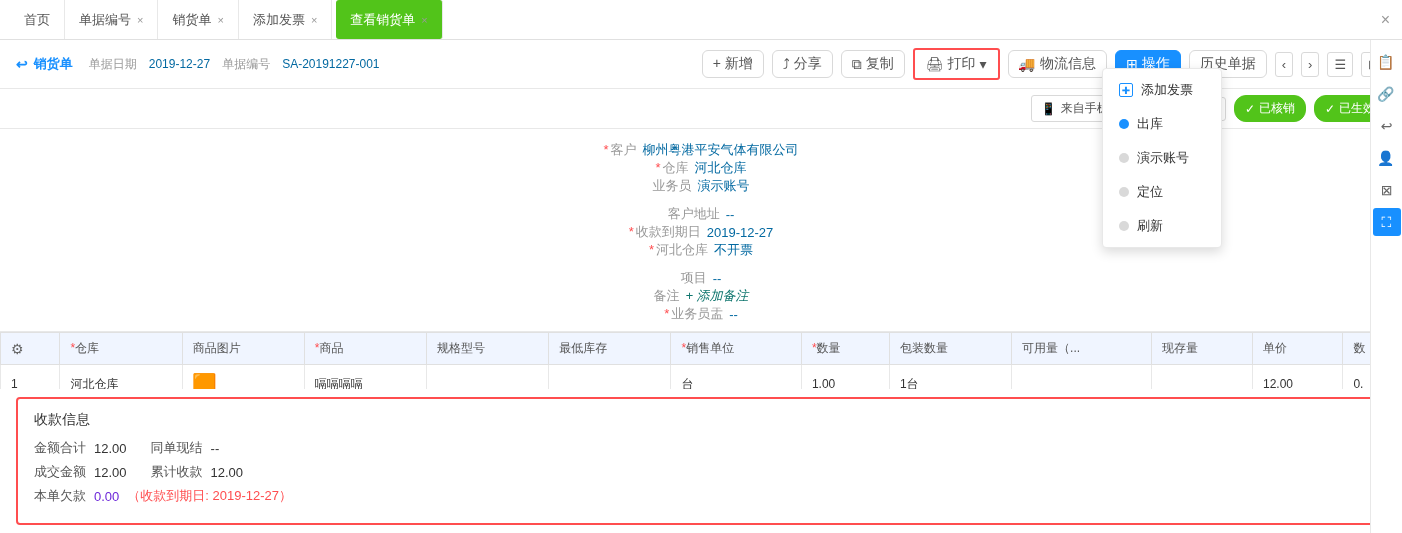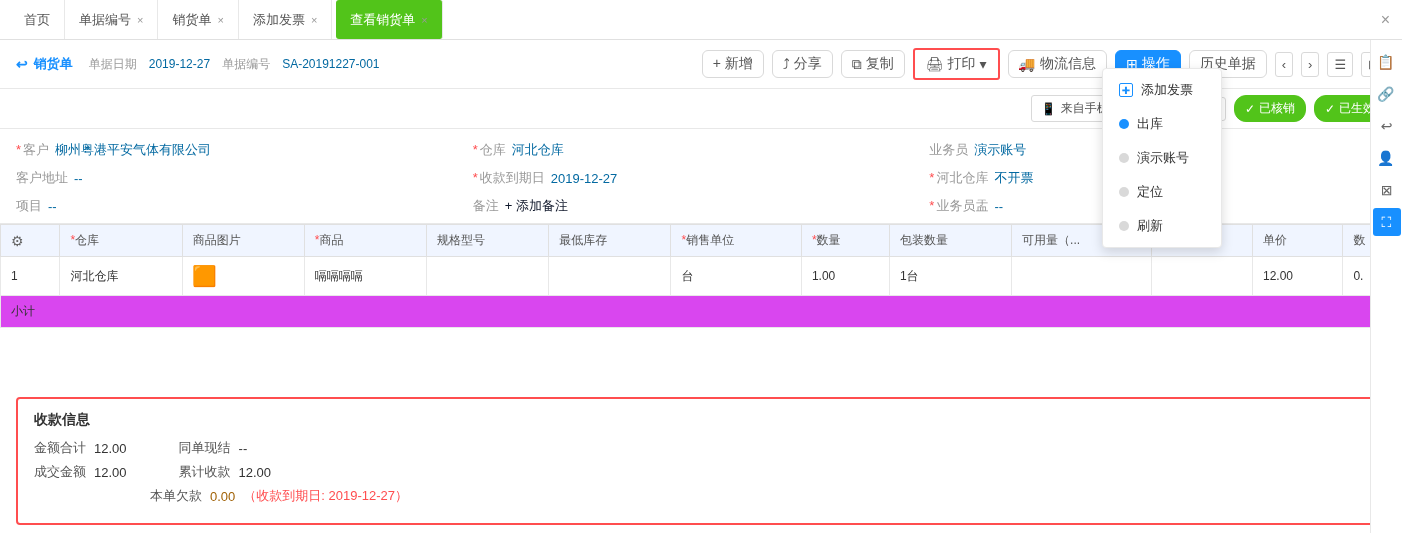--- a/index.html
+++ b/index.html
@@ -67,52 +67,52 @@
       border: 1px solid #d9d9d9; border-radius: 3px; background: #fff;
       cursor: pointer; font-size: 12px; color: #555;
     }
     .toolbar2-btn.orange { background: #ff7a00; color: #fff; border-color: #ff7a00; border-radius: 12px; }
     .toolbar2-btn.check { background: #52c41a; color: #fff; border-color: #52c41a; border-radius: 12px; }
 
     
     .form-area {
       padding: 12px 16px 8px; display: flex; flex-direction: column; gap: 10px; flex-shrink: 0;
     }
-    .form-row { display: flex; align-items: center; gap: 0; }
+    .form-row { display: flex; align-items: center; gap: 0; flex-direction: column; }
     .form-field { display: flex; align-items: center; flex: 1; gap: 6px; }
     .form-label { color: #999; white-space: nowrap; }
     .form-label.required::before { content: '*'; color: #ff4d4f; margin-right: 2px; }
     .form-value { color: #0369a1; }
-    .add-note { color: #0f172a; cursor: pointer; }
+    .add-note { color: #0f766e; cursor: pointer; font-style: italic; }
 
     
     .table-wrap { flex: 1; overflow: auto; border-top: 1px solid #e8e8e8; }
     table { width: 100%; border-collapse: collapse; font-size: 12px; }
     thead tr { background: #f0f5ff; }
     th {
       padding: 7px 10px; border: 1px solid #e0e0e0; text-align: left;
       white-space: nowrap; color: #555; font-weight: normal;
     }
     th .req { color: #ff4d4f; }
     td { padding: 7px 10px; border: 1px solid #e8e8e8; white-space: nowrap; }
     tbody tr:nth-child(1) { background: #fff; }
     tbody tr.subtotal { background: #d946ef; }
     .gear-icon { color: #666; font-size: 14px; }
 
     
     .bottom-info {
       border: 2px solid #ff4d4f; border-radius: 4px; margin: 8px 16px;
       padding: 12px 16px; background: #fff; flex-shrink: 0;
     }
-    .bottom-info-title { font-weight: bold; font-size: 14px; margin-bottom: 10px; }
-    .bottom-info-row { display: flex; gap: 52px; margin-bottom: 6px; }
+    .bottom-info-title { font-weight: normal; font-size: 14px; margin-bottom: 10px; }
+    .bottom-info-row { display: flex; gap: 24px; margin-bottom: 6px; }
     .bi-field { display: flex; align-items: center; gap: 8px; }
     .bi-label { color: #555; }
     .bi-value { color: #333; }
-    .bi-value.orange { color: #a16207; }
+    .bi-value.orange { color: #6d28d9; }
     .bi-value.red-date { color: #ff4d4f; }
 
     
     .right-sidebar {
       position: absolute; right: 0; top: 40px; width: 32px;
       display: flex; flex-direction: column; align-items: center;
       gap: 4px; padding: 8px 4px; background: #fff;
       border-left: 1px solid #e8e8e8; height: calc(533px - 40px);
     }
     .sidebar-icon {
@@ -346,21 +346,21 @@
         <div class="bi-field">
           <span class="bi-label">成交金额</span>
           <span class="bi-value">12.00</span>
         </div>
         <div class="bi-field">
           <span class="bi-label">累计收款</span>
           <span class="bi-value">12.00</span>
         </div>
       </div>
       <div class="bottom-info-row">
-        <div class="bi-field" style="margin-left:116px;">
+        <div class="bi-field" style="">
           <span class="bi-label">本单欠款</span>
           <span class="bi-value orange">0.00</span>
           <span class="bi-value red-date">（收款到期日: 2019-12-27）</span>
         </div>
       </div>
     </div>
   </div>
 
   <div class="dropdown-menu">
     <div class="dropdown-menu-item">

